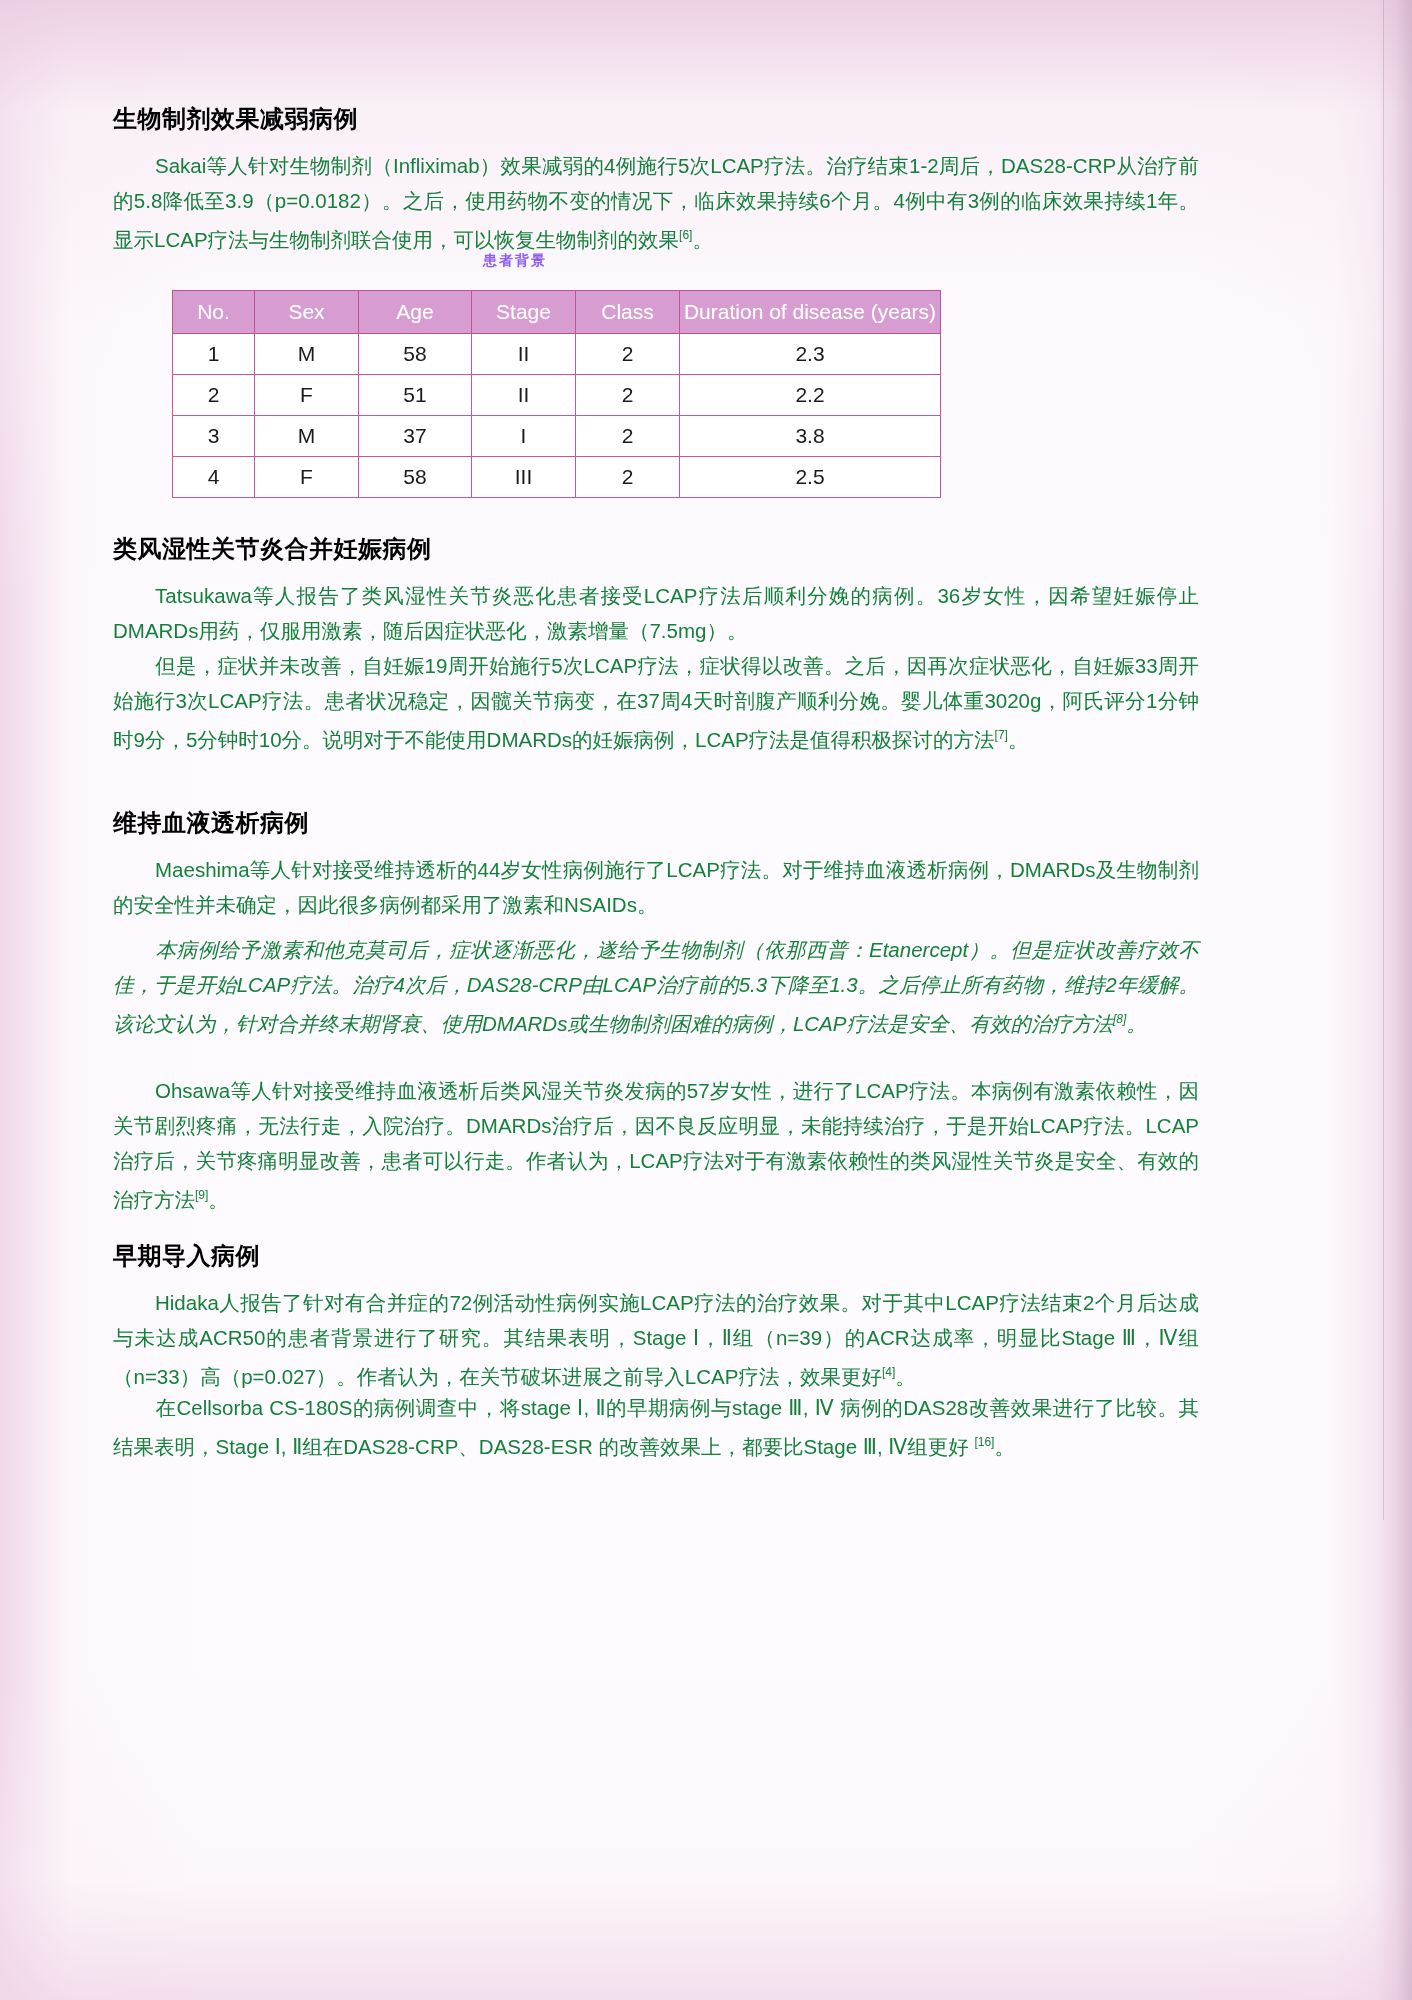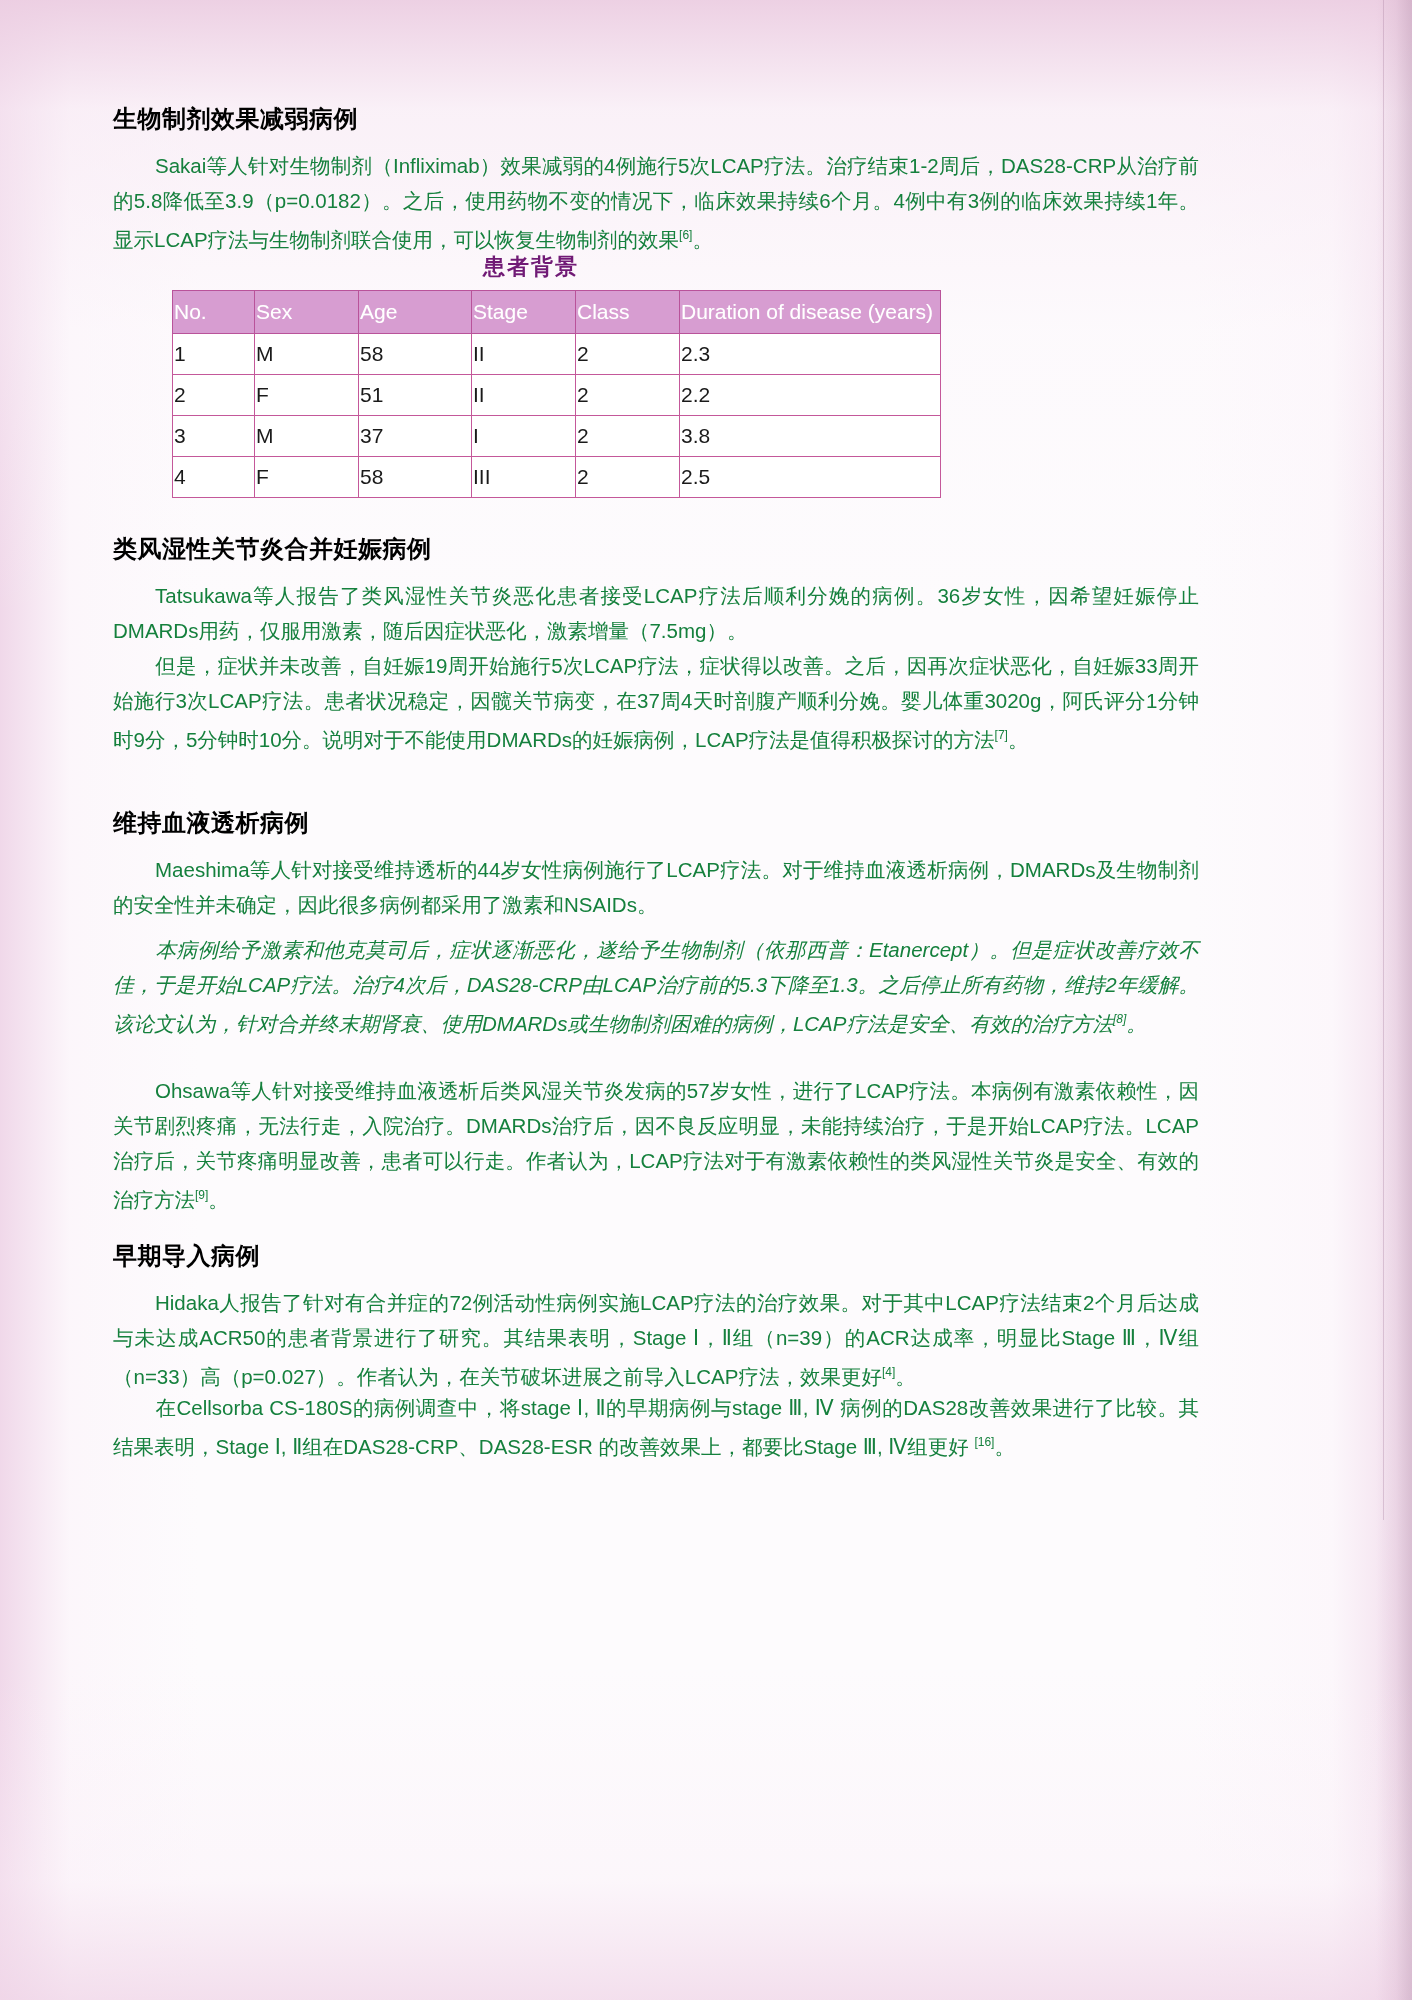--- a/index.html
+++ b/index.html
@@ -69,34 +69,34 @@
     line-height: 35px;
     text-align: justify;
     text-justify: inter-ideograph;
   }
   .para .ind { display: inline-block; width: 42px; }
   sup.ref { font-size: 12px; vertical-align: super; }
 
   
   .table-caption {
     position: absolute;
-    font-size: 22px;
+    font-size: 14px;
     font-weight: bold;
-    color: #701a75;
+    color: #8b5cf6;
     letter-spacing: 2px;
   }
   table.patient-table {
     position: absolute;
     border-collapse: collapse;
     table-layout: fixed;
   }
   table.patient-table th,
   table.patient-table td {
     border: 1px solid #c4589a;
-    text-align: left;
+    text-align: center;
     font-size: 21px;
     color: #1a1a1a;
     height: 38px;
     font-family: "Liberation Sans", "DejaVu Sans", sans-serif;
   }
   table.patient-table thead th {
     background: #d79dd1;
     color: #ffffff;
     font-weight: normal;
     font-size: 21px;

